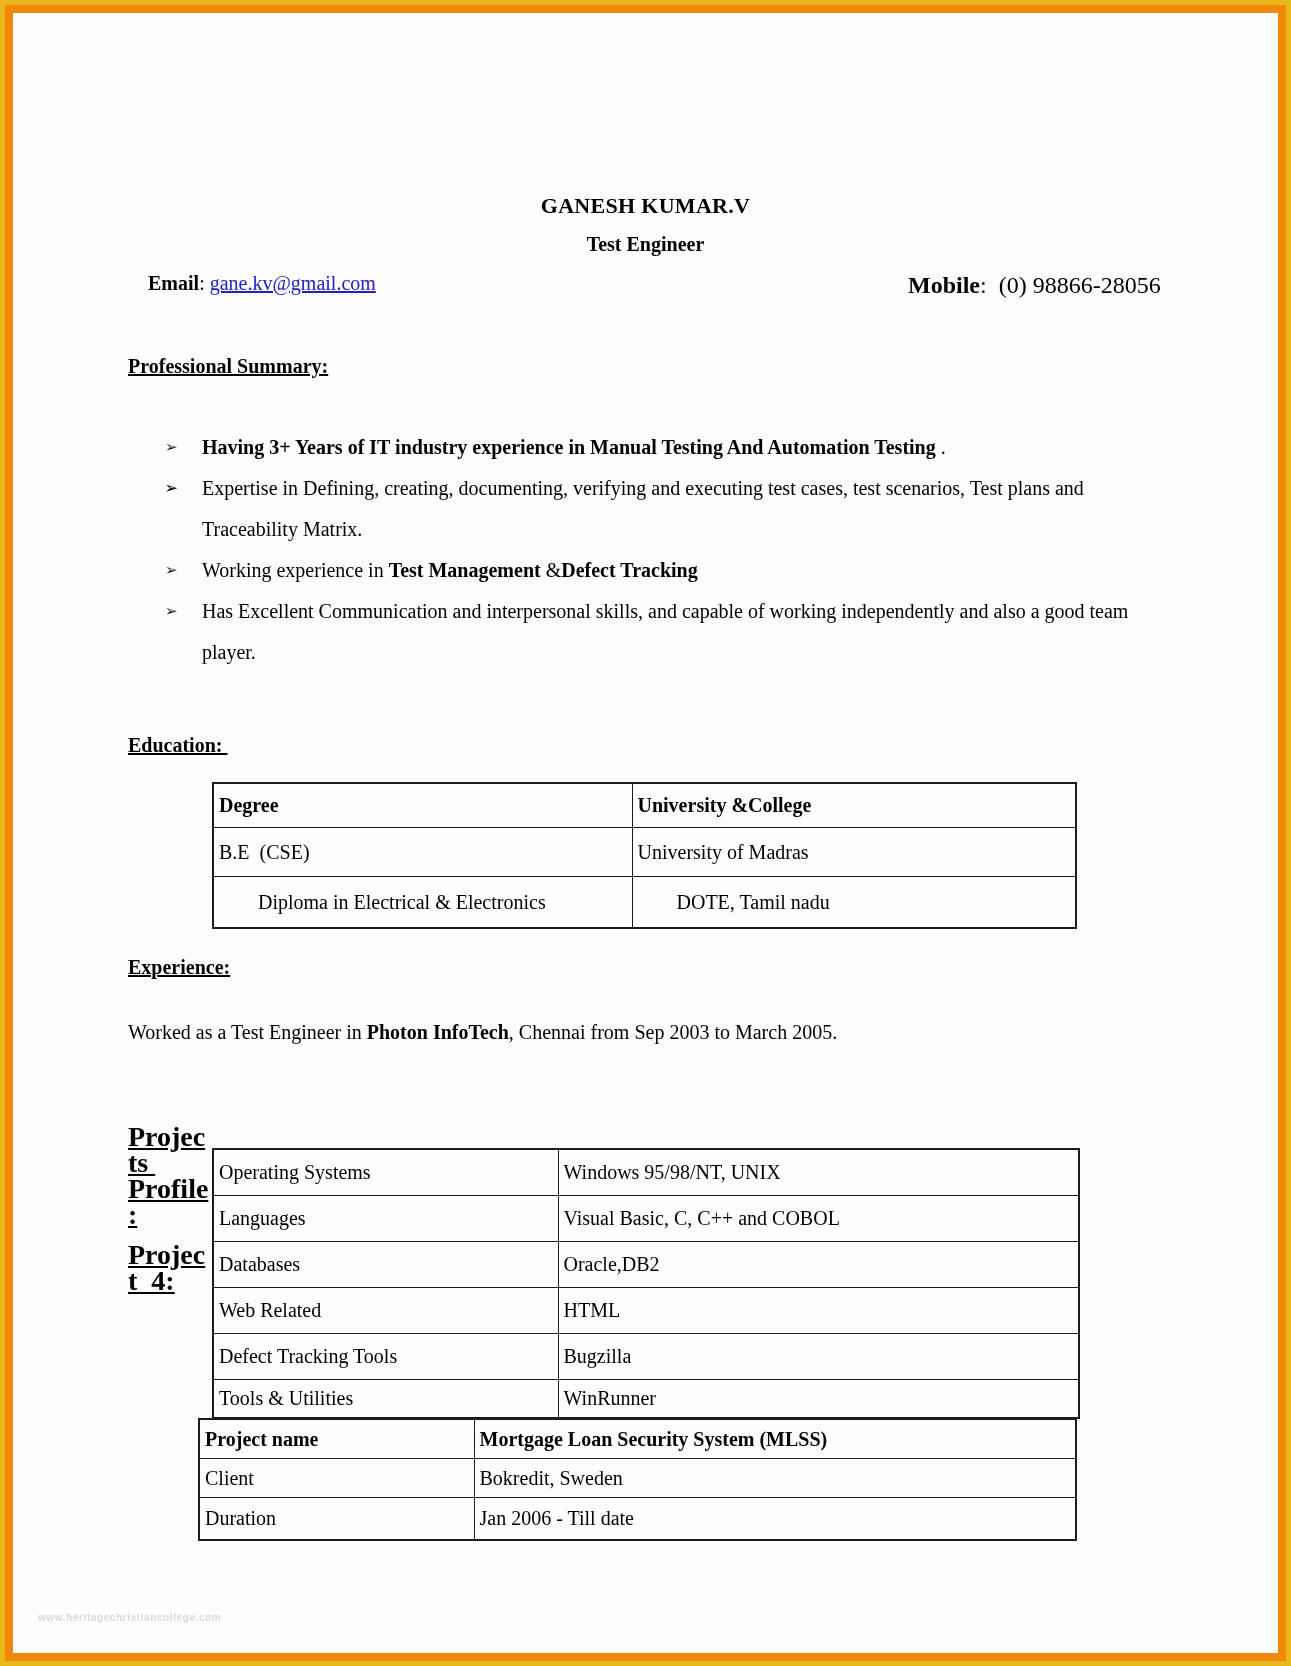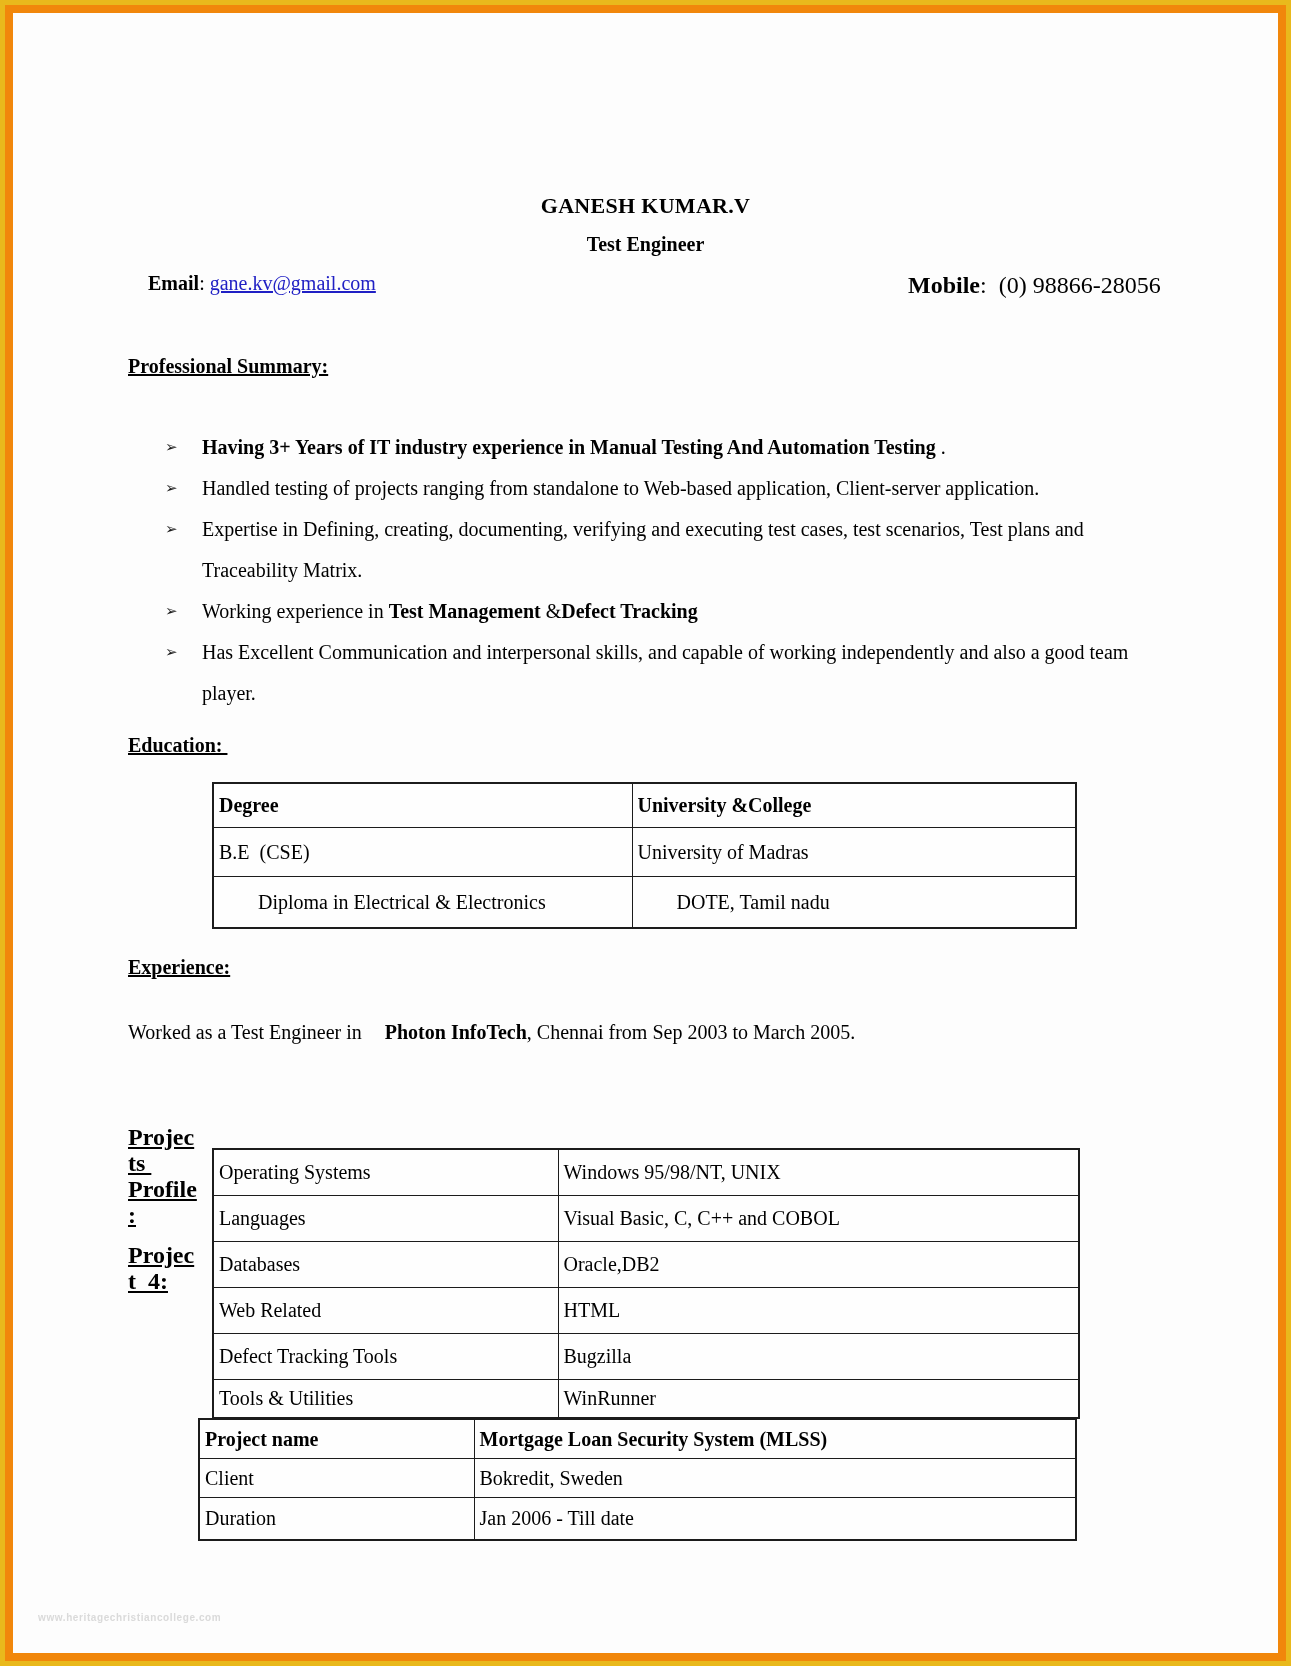--- a/index.html
+++ b/index.html
@@ -54,21 +54,21 @@
   .tbl-education tr:nth-child(3) td{height:46px;padding-left:44px;}
 
   .tbl-skills{left:212px;top:1148px;width:868px;}
   .tbl-skills td{height:41px;border-top-width:2px;border-bottom-width:2px;}
   .tbl-skills tr:last-child td{height:33px;}
 
   .tbl-project{left:198px;top:1418px;width:879px;}
   .tbl-project td{height:34px;}
   .tbl-project tr:nth-child(3) td{height:37px;}
 
-  .side-block{left:128px;width:84px;font-size:24px;font-weight:bold;line-height:26px;}
+  .side-block{left:128px;width:84px;font-size:28px;font-weight:bold;line-height:26px;}
   .side-block .side-line{text-decoration:underline;white-space:pre;}
   .sb-1{top:1124px;}
   .sb-2{top:1242px;}
 
   .watermark{left:38px;top:1612px;font-family:"Liberation Sans","DejaVu Sans",sans-serif;
     font-size:10px;font-weight:bold;color:#dadada;letter-spacing:.6px;}
 </style>
 </head>
 <body>
 
@@ -84,21 +84,21 @@
   </div>
 
   <div class="abs contact-mobile">
     <span class="lbl">Mobile</span><span style="white-space:pre;">:  </span><span>(0) 98866-28056</span>
   </div>
 
   <div class="abs sec-heading h-summary">Professional Summary:</div>
 
   <div class="abs bullets">
       <div class="bullet-item"><span class="bullet-marker">➢</span><span style="font-weight: bold;">Having 3+ Years of IT industry experience in Manual Testing And Automation Testing </span><span>.</span></div>
-      <div class="bullet-item"><span class="bullet-marker">➢</span><span>Handled testing of projects ranging from standalone to Web-based application, Client-server application.</span></div>
+      <div class="bullet-item"><span class="bullet-marker">➢</span></div>
       <div class="bullet-item"><span class="bullet-marker">➢</span><span>Expertise in Defining, creating, documenting, verifying and executing test cases, test scenarios, Test plans and Traceability Matrix.</span></div>
       <div class="bullet-item"><span class="bullet-marker">➢</span><span>Working experience in </span><span style="font-weight: bold;">Test Management </span><span>&amp;</span><span style="font-weight: bold;">Defect Tracking</span></div>
       <div class="bullet-item"><span class="bullet-marker">➢</span><span>Has Excellent Communication and interpersonal skills, and capable of working independently and also a good team player.</span></div>
     </div>
 
   <div class="abs sec-heading h-education">Education: </div>
 
   <table class="abs tbl tbl-education">
     <colgroup>
         <col style="width:419px">
@@ -116,21 +116,21 @@
         <tr>
           <td>Diploma in Electrical &amp; Electronics</td>
           <td>DOTE, Tamil nadu</td>
         </tr>
       </tbody>
   </table>
 
   <div class="abs sec-heading h-experience">Experience:</div>
 
   <div class="abs exp-lines">
-    <div><span>Worked as a Test Engineer in </span><span style="font-weight: bold; margin-left: 18px;">Photon InfoTech</span><span>, Chennai from Sep 2003 to March 2005.</span></div>
+    <div><span>Worked as a Test Engineer in </span><span style="font-weight: bold;">Photon InfoTech</span><span>, Chennai from Sep 2003 to March 2005.</span></div>
   </div>
 
   <div class="abs side-block sb-1">
       <div class="side-line">Projec</div>
       <div class="side-line">ts </div>
       <div class="side-line">Profile</div>
       <div class="side-line">:</div>
     </div>
   <div class="abs side-block sb-2">
       <div class="side-line">Projec</div>

